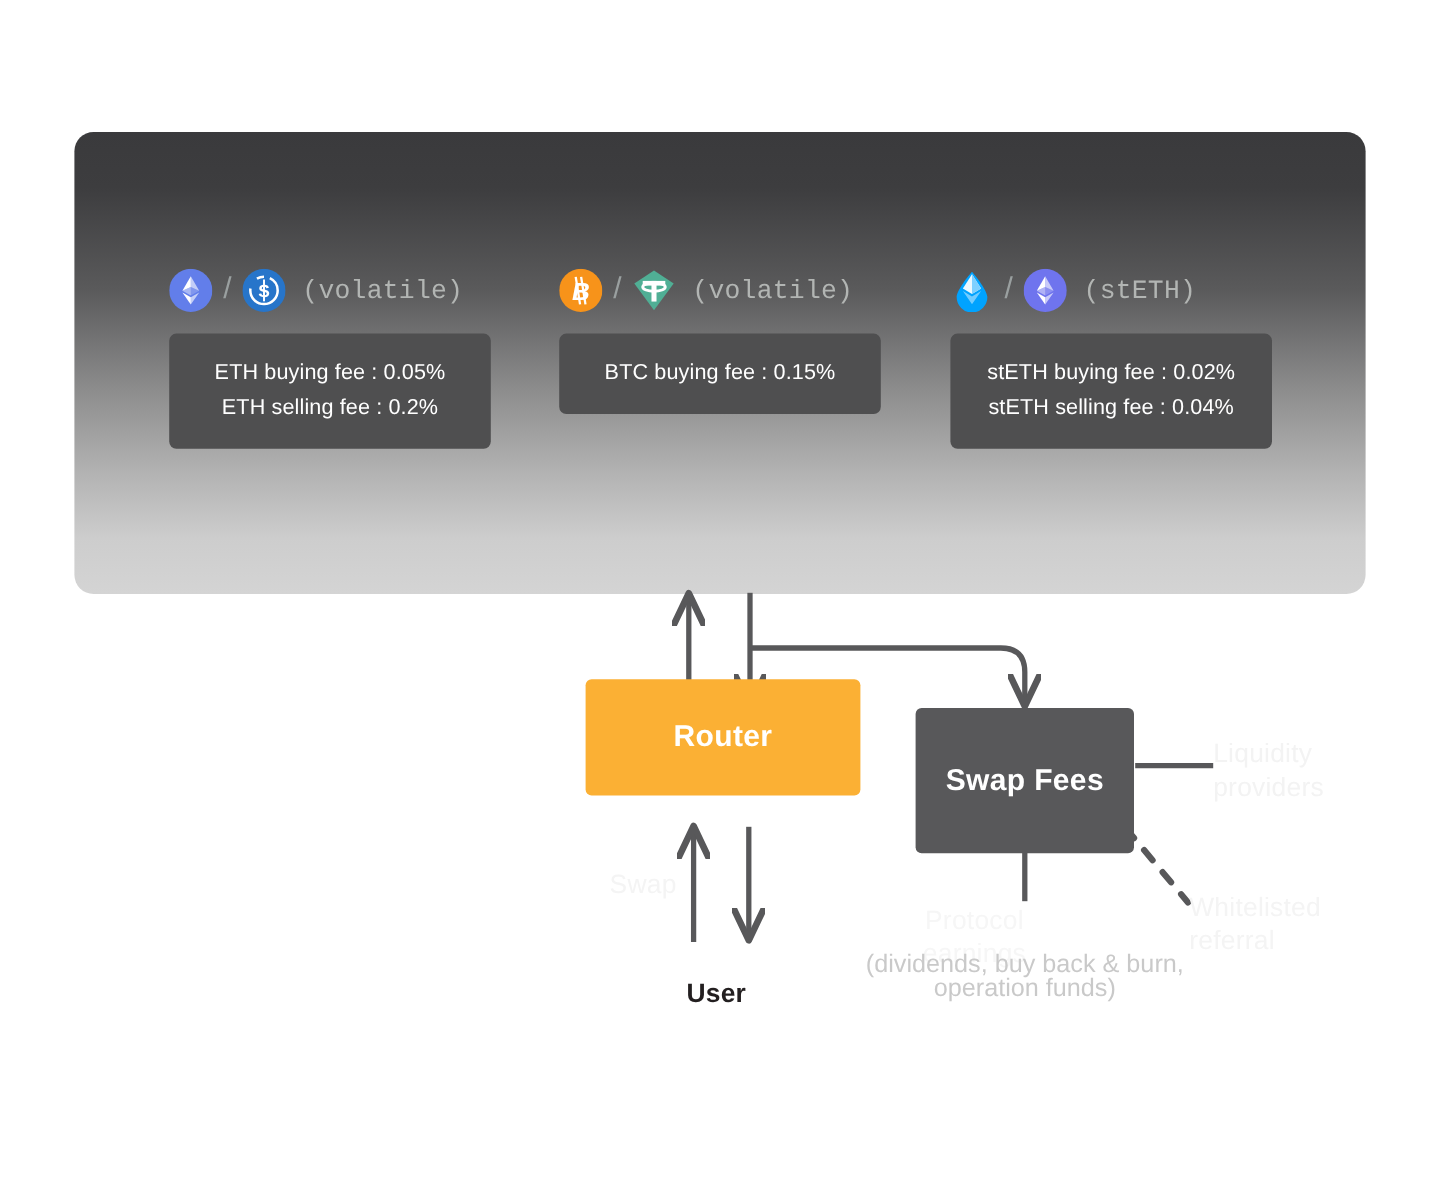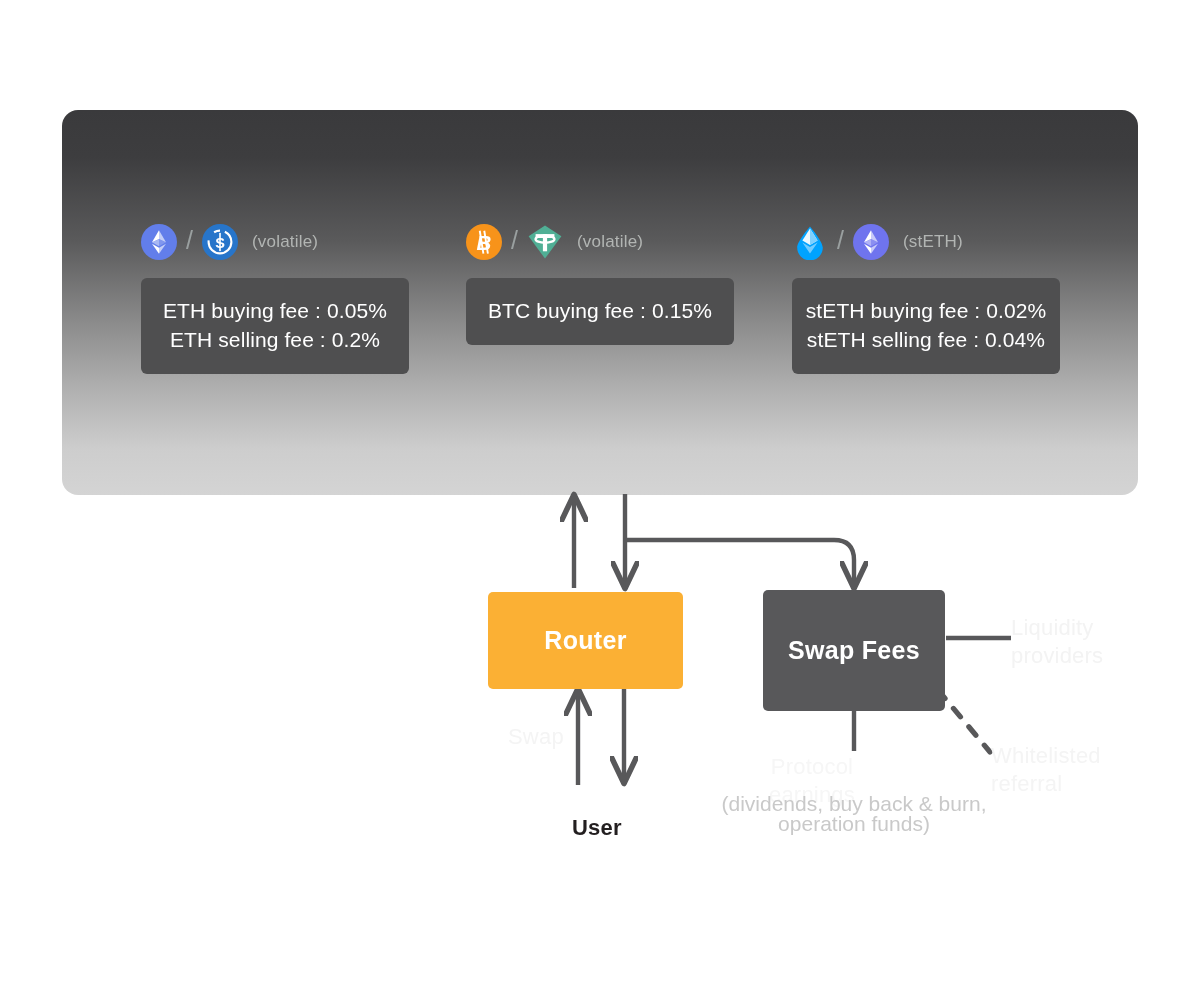--- a/index.html
+++ b/index.html
@@ -47,59 +47,60 @@
   .slash {
     font-size: 25px;
     color: #9aa0a0;
     margin: 0 9px;
     font-weight: 400;
     line-height: 1;
     position: relative;
     top: -2px;
   }
   .pair-tag {
-    font-size: 17px;
+    font-size: 22px;
     color: #b2b5b3;
     margin-left: 14px;
     letter-spacing: 0.2px;
     white-space: nowrap;
     font-weight: 400;
+    font-family: Liberation Mono, monospace;
   }
 
   .fee-box {
     background: #4f4f50;
     border-radius: 6px;
     padding: 18px 0 20px 0;
     text-align: center;
     box-sizing: border-box;
   }
   .fee-line {
     color: #ffffff;
-    font-size: 21px;
+    font-size: 18px;
     line-height: 29px;
     white-space: nowrap;
     letter-spacing: 0.1px;
   }
 
   
   .flow-box {
     position: absolute;
     border-radius: 5px;
     display: flex;
     align-items: center;
     justify-content: center;
     color: #ffffff;
     font-size: 25px;
     font-weight: bold;
     letter-spacing: 0.3px;
   }
   #router-box {
     left: 488px;
-    top: 592px;
-    width: 195px;
+    top: 566px;
+    width: 229px;
     height: 97px;
     background: #FBB034;
   }
   #swapfees-box {
     left: 763px;
     top: 590px;
     width: 182px;
     height: 121px;
     background: #58585a;
   }

